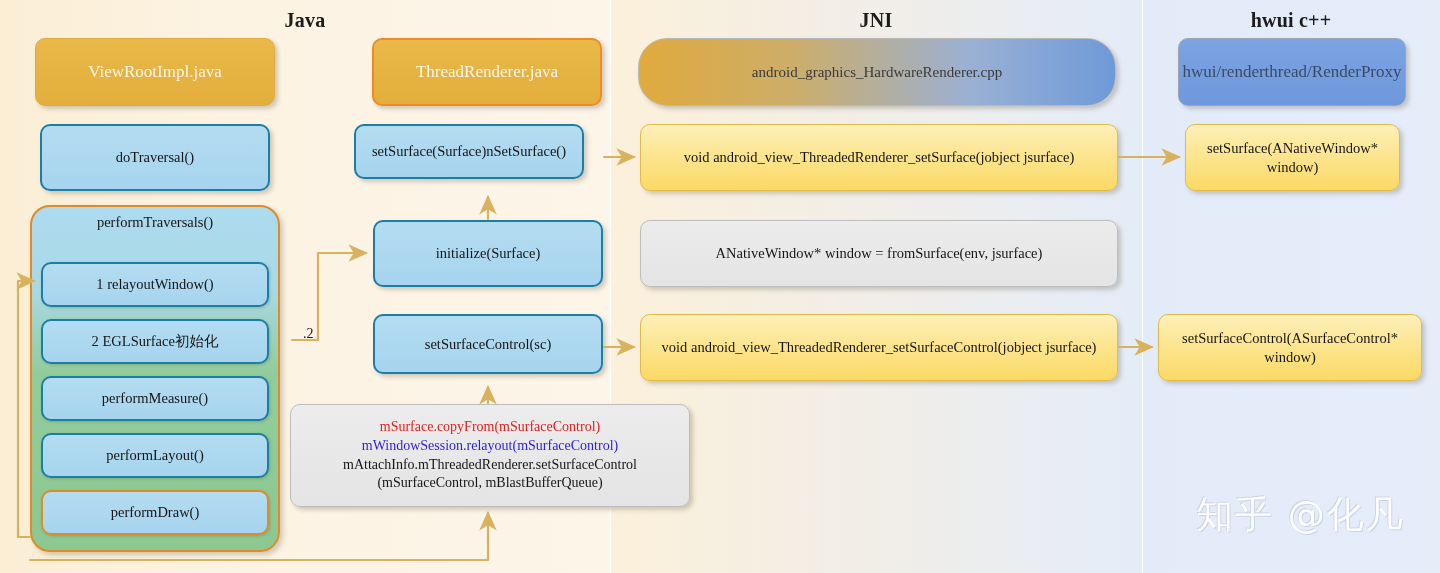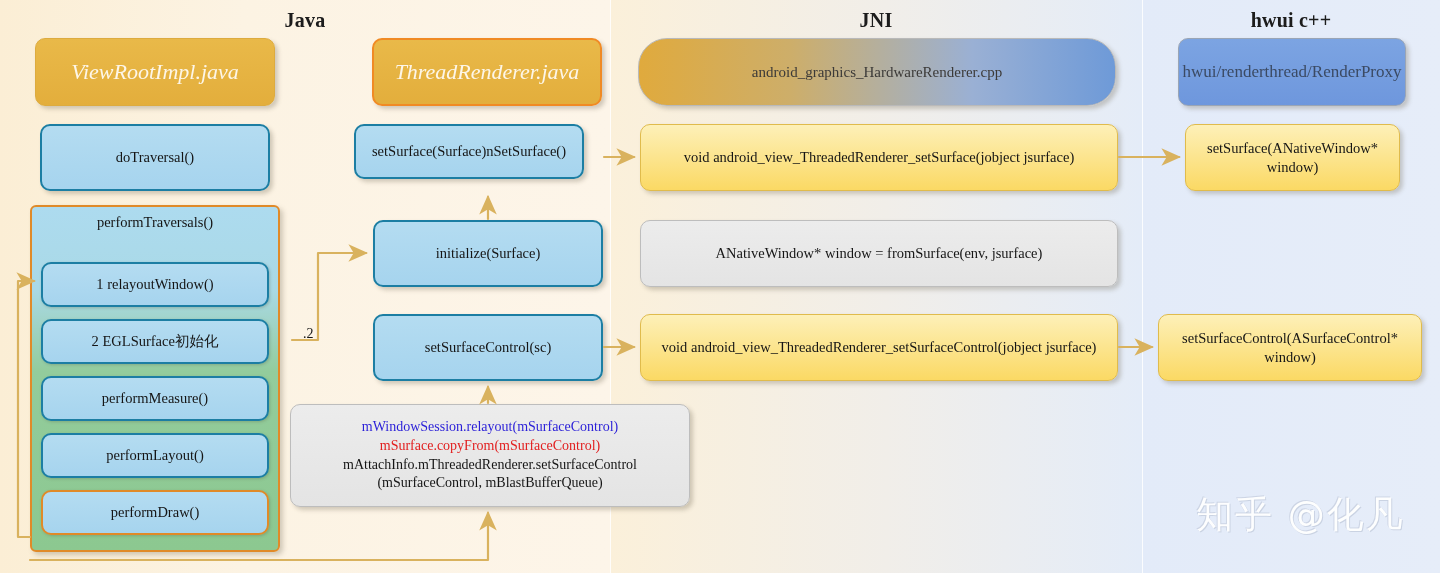--- a/index.html
+++ b/index.html
@@ -34,23 +34,22 @@
     text-align: center;
     font-size: 14.5px;
     color: #151515;
     line-height: 1.25;
     padding: 4px 8px;
     box-shadow: 3px 3px 4px rgba(110,100,80,.30);
   }
 
   .hdr-orange {
     background: linear-gradient(180deg,#e9b949 0%,#e3ae3c 100%);
-    color: #fdf6e8; font-size: 22px;
+    color: #fdf6e8; font-size: 17px;
     border: 1px solid #ddab3f;
-    font-style: italic;
   }
   .hdr-orange.bordered { border: 2px solid #f08a24; }
 
   .hdr-grad {
     background: linear-gradient(90deg,#e0aa3d 0%,#cdae6a 32%,#9ab0d4 70%,#6e9ad8 100%);
     color: #3c3a38; font-size: 15px;
     border: 1px solid #b9b9b9;
   }
   .hdr-blue {
     background: linear-gradient(180deg,#7ca4e2 0%,#6e97dd 100%);
@@ -68,21 +67,21 @@
   }
   .gray {
     background: linear-gradient(180deg,#ececec 0%,#e4e4e4 100%);
     border: 1px solid #bdbdbd;
   }
 
   
   .group {
     position: absolute;
     border: 2px solid #e08a28;
-    border-radius: 6px;
+    border-radius: 20px;
     background: linear-gradient(180deg,#addbef 0%,#a9d9e6 24%,#93cc9c 48%,#8cc890 100%);
     box-shadow: 3px 3px 5px rgba(110,100,80,.30);
   }
   .group-label {
     position: absolute; left: 0; right: 0; top: 7px;
     text-align: center; font-size: 14.5px; color: #151515;
   }
   .group .node { box-shadow: 1px 1px 3px rgba(90,90,70,.30); }
   .node.orange-ring { border: 2px solid #e08a28; }
 
@@ -134,25 +133,25 @@
     <div class="node blue orange-ring" style="left:9px;top:283px;width:228px;height:45px;">performDraw()</div>
   </div>
 
   <div class="node blue" style="left:354px;top:124px;width:230px;height:55px;flex-direction:row;">
     <span>setSurface(Surface)</span>
     <span>nSetSurface()</span>
   </div>
 
   <div class="node blue" style="left:373px;top:220px;width:230px;height:67px;">initialize(Surface)</div>
 
-  <div class="node blue" style="left:373px;top:314px;width:230px;height:67px;">setSurfaceControl(sc)</div>
+  <div class="node blue" style="left:373px;top:314px;width:230px;height:60px;">setSurfaceControl(sc)</div>
 
   <div class="node gray" style="left:290px;top:404px;width:400px;height:103px;flex-direction:column;font-size:14px;line-height:1.35;">
+    <span class="note-line note-red">mSurface.copyFrom(mSurfaceControl)</span>
     <span class="note-line note-blue">mWindowSession.relayout(mSurfaceControl)</span>
-    <span class="note-line note-red">mSurface.copyFrom(mSurfaceControl)</span>
     <span class="note-line">mAttachInfo.mThreadedRenderer.setSurfaceControl</span>
     <span class="note-line">(mSurfaceControl, mBlastBufferQueue)</span>
   </div>
 
   <div style="position:absolute;left:303px;top:326px;font-size:14px;color:#151515;">.2</div>
 
   <div class="node hdr-grad" style="left:638px;top:38px;width:478px;height:68px;border-radius:29px;">android_graphics_HardwareRenderer.cpp</div>
 
   <div class="node yellow" style="left:640px;top:124px;width:478px;height:67px;">void android_view_ThreadedRenderer_setSurface(jobject jsurface)</div>
 

